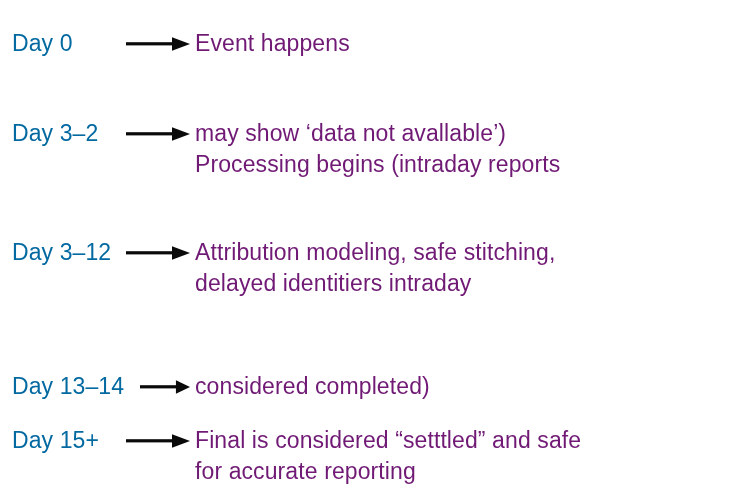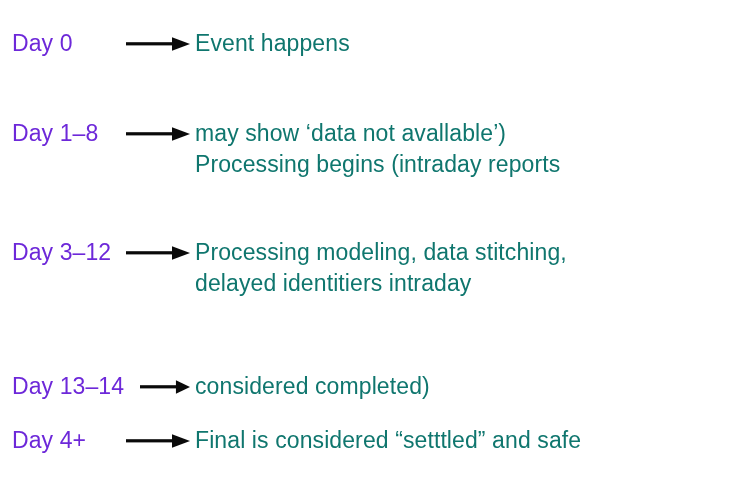--- a/index.html
+++ b/index.html
@@ -40,21 +40,21 @@
 
   .day-label {
     width: 112px;
     flex: 0 0 112px;
     padding-left: 12px;
     box-sizing: border-box;
     font-size: 23px;
     line-height: 31px;
     letter-spacing: 0.1px;
     white-space: nowrap;
-    color: #6d28d9;
+    color: #0369a1;
   }
 
   .arrow-cell {
     width: 83px;
     flex: 0 0 83px;
     height: 31px;
     display: flex;
     align-items: center;
     justify-content: flex-end;
     padding-right: 5px;
@@ -69,21 +69,21 @@
 
   
   .row-3 .arrow-icon { width: 50px; }
 
   .desc {
     flex: 1 1 auto;
     font-size: 23px;
     line-height: 31px;
     letter-spacing: 0.1px;
     padding-left: 0px;
-    color: #0f766e;
+    color: #701a75;
   }
 
   .desc .line {
     display: block;
     white-space: nowrap;
   }
 </style>
 </head>
 <body>
 
@@ -96,21 +96,21 @@
         <rect x="0" y="6.2" width="50" height="3.2" fill="#0a0a0a"></rect>
         <polygon points="46,1.2 64,8 46,14.8" fill="#0a0a0a"></polygon>
       </svg>
     </div>
     <div class="desc">
       <span class="line">Event happens</span>
     </div>
   </div>
 
   <div class="row row-1">
-    <div class="day-label">Day 1–8</div>
+    <div class="day-label">Day 3–2</div>
     <div class="arrow-cell">
       <svg class="arrow-icon" viewBox="0 0 64 16" preserveAspectRatio="none">
         <rect x="0" y="6.2" width="50" height="3.2" fill="#0a0a0a"></rect>
         <polygon points="46,1.2 64,8 46,14.8" fill="#0a0a0a"></polygon>
       </svg>
     </div>
     <div class="desc">
       <span class="line">may show ‘data not avallable’)</span>
       <span class="line">Processing begins (intraday reports</span>
     </div>
@@ -118,44 +118,45 @@
 
   <div class="row row-2">
     <div class="day-label">Day 3–12</div>
     <div class="arrow-cell">
       <svg class="arrow-icon" viewBox="0 0 64 16" preserveAspectRatio="none">
         <rect x="0" y="6.2" width="50" height="3.2" fill="#0a0a0a"></rect>
         <polygon points="46,1.2 64,8 46,14.8" fill="#0a0a0a"></polygon>
       </svg>
     </div>
     <div class="desc">
-      <span class="line">Processing modeling, data stitching,</span>
+      <span class="line">Attribution modeling, safe stitching,</span>
       <span class="line">delayed identitiers intraday</span>
     </div>
   </div>
 
   <div class="row row-3">
     <div class="day-label">Day 13–14</div>
     <div class="arrow-cell">
       <svg class="arrow-icon" viewBox="0 0 64 16" preserveAspectRatio="none">
         <rect x="0" y="6.2" width="50" height="3.2" fill="#0a0a0a"></rect>
         <polygon points="46,1.2 64,8 46,14.8" fill="#0a0a0a"></polygon>
       </svg>
     </div>
     <div class="desc">
       <span class="line">considered completed)</span>
     </div>
   </div>
 
   <div class="row row-4">
-    <div class="day-label">Day 4+</div>
+    <div class="day-label">Day 15+</div>
     <div class="arrow-cell">
       <svg class="arrow-icon" viewBox="0 0 64 16" preserveAspectRatio="none">
         <rect x="0" y="6.2" width="50" height="3.2" fill="#0a0a0a"></rect>
         <polygon points="46,1.2 64,8 46,14.8" fill="#0a0a0a"></polygon>
       </svg>
     </div>
     <div class="desc">
       <span class="line">Final is considered “setttled” and safe</span>
+      <span class="line">for accurate reporting</span>
     </div>
   </div>
 
 </div>
 
 </body></html>

